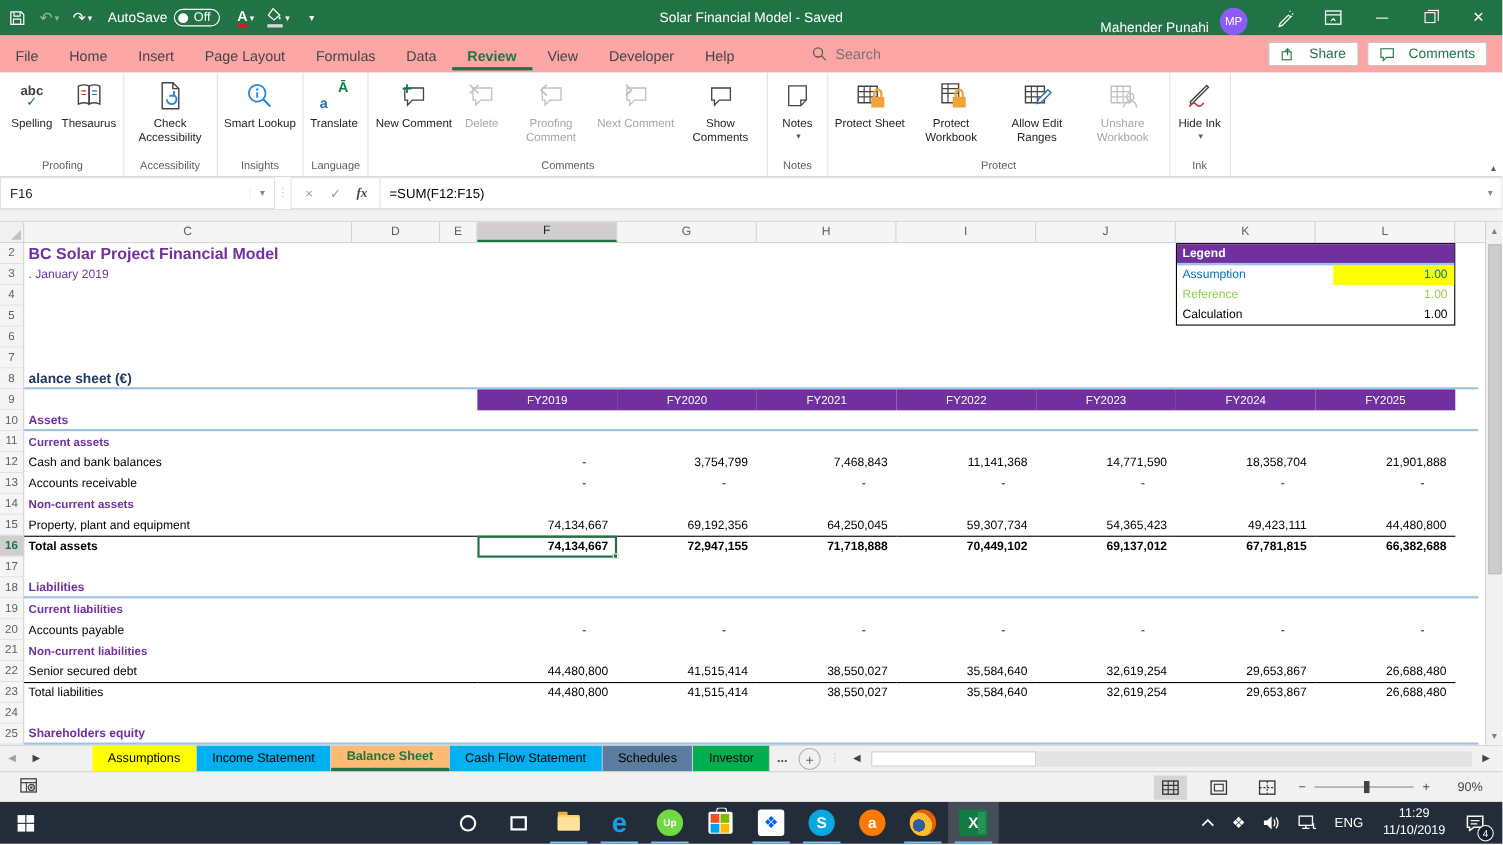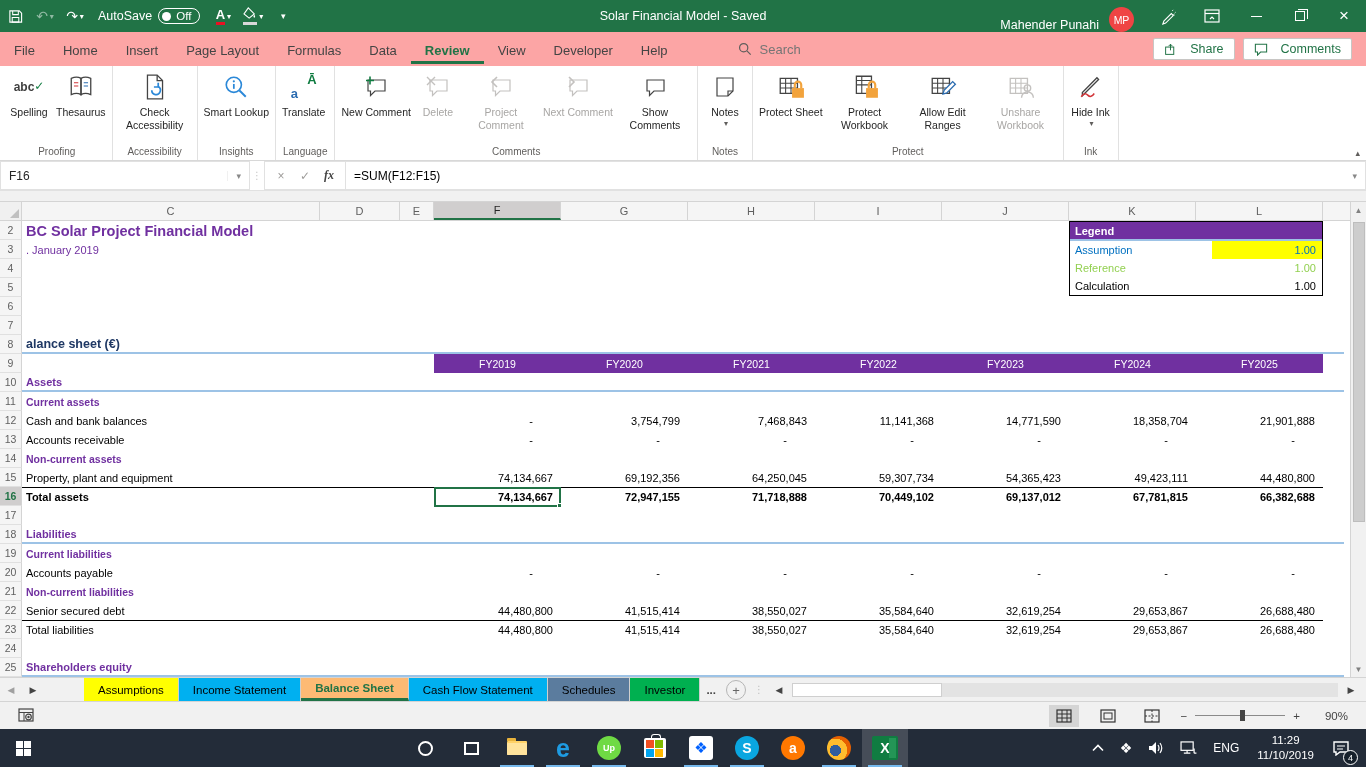--- a/index.html
+++ b/index.html
@@ -12,21 +12,21 @@
   .qbtn.dis { opacity:.5; }
   .ddm { font-size:8px; margin-left:2px; }
   .autosave { display:flex; align-items:center; gap:6px; margin:0 8px; font-size:12.5px; }
   .pill { border:1px solid #fff; border-radius:9px; padding:1px 8px 1px 3px; display:flex; align-items:center; gap:5px; font-size:11.5px; }
   .pill .dot { width:9px; height:9px; background:#fff; border-radius:50%; display:inline-block; }
   .fontA { font-weight:bold; font-size:13px; border-bottom:3px solid #e81123; line-height:1; padding-bottom:1px; }
   .fillI { border-bottom:3px solid #d8d8d8; line-height:1; padding-bottom:1px; }
   .wtitle { position:absolute; left:0; right:0; text-align:center; font-size:12.5px; pointer-events:none; }
   .tright { margin-left:auto; display:flex; align-items:flex-end; height:100%; }
   .uname { font-size:12.5px; margin-right:10px; }
-  .avatar { width:25px; height:25px; border-radius:50%; background:#ef4444; color:#fff; font-size:10.5px; display:flex; align-items:center; justify-content:center; margin-right:12px; }
+  .avatar { width:25px; height:25px; border-radius:50%; background:#8b5cf6; color:#fff; font-size:10.5px; display:flex; align-items:center; justify-content:center; margin-right:12px; }
   .winbtn { width:44px; height:32px; display:flex; align-items:center; justify-content:center; font-size:15px; }
   .restoreG { width:10px; height:10px; border:1px solid #fff; position:relative; }
   .restoreG:before { content:""; position:absolute; left:2px; top:-3px; width:9px; height:9px; border:1px solid #fff; border-left:none; border-bottom:none; }
   .minG { width:11px; height:1px; background:#fff; display:inline-block; }
 
   
   .menubar { height:34px; background:#fca5a5; display:flex; align-items:center; font-size:13px; color:#444; }
   .mtab { padding:8px 14px 6px; cursor:default; }
   .mtab.active { color:#217346; font-weight:bold; border-bottom:3px solid #217346; padding-bottom:3px; }
   .searchwrap { display:flex; align-items:center; gap:8px; margin-left:56px; color:#605e5c; flex:1; }
@@ -37,21 +37,21 @@
   
   .ribbon { height:95px; background:#fff; border-bottom:1px solid #d8d8d8; display:flex; padding-left:2px; position:relative; }
   .rgroup { display:flex; flex-direction:column; border-right:1px solid #e1e1e1; padding:0 3px; }
   .rbuttons { flex:1; display:flex; align-items:stretch; }
   .rbtn { min-width:48px; max-width:78px; padding:5px 3px 1px; display:flex; flex-direction:column; align-items:center; font-size:10.5px; color:#262626; text-align:center; line-height:1.2; }
   .rbtn .ricon { height:32px; display:flex; align-items:center; justify-content:center; margin-bottom:3px; }
   .rbtn.disabled { color:#a8a6a4; }
   .rbtn.disabled svg * { stroke:#c3c1bf !important; fill-opacity:.4; }
   .rgname { font-size:10px; color:#605e5c; text-align:center; padding:1px 4px 3px; }
   .collapse-ribbon { position:absolute; right:6px; bottom:2px; color:#605e5c; font-size:9px; }
-  .spellart { display:flex; flex-direction:row; align-items:center; line-height:1; }
+  .spellart { display:flex; flex-direction:column; align-items:center; line-height:1; }
   .spellart .abc { font-weight:bold; font-size:12px; color:#404040; }
   .spellart .chk { color:#107C41; font-size:12px; margin-top:-2px; }
   .translateart { position:relative; width:26px; height:26px; }
   .translateart .ja { position:absolute; right:0; top:-2px; color:#107C41; font-weight:bold; font-size:13px; }
   .translateart .en { position:absolute; left:0; bottom:-2px; color:#2b6cb0; font-weight:bold; font-size:13px; }
 
   
   .fbar { height:30px; background:#fff; display:flex; align-items:stretch; border-bottom:1px solid #e1e1e1; }
   .namebox { width:250px; border:1px solid #e1e1e1; display:flex; align-items:center; font-size:12px; color:#262626; padding-left:8px; }
   .namebox .dd { margin-left:auto; color:#888; font-size:9px; padding:0 8px; border-left:1px solid #f0f0f0; }
@@ -347,21 +347,21 @@
           </div>
           <div>Delete</div>
         </div>
         <div class="rbtn disabled">
           <div class="ricon">
             <svg width="26" height="24" viewBox="0 0 26 24">
               <path d="M5 5 h17 v11 h-10 l-4.5 4.5 v-4.5 H5z" fill="none" stroke="#444" stroke-width="1.2"></path>
               <path d="M9 2 L4 7 l5 5" fill="none" stroke="#999" stroke-width="1.6"></path>
             </svg>
           </div>
-          <div>Project Comment</div>
+          <div>Proofing Comment</div>
         </div>
         <div class="rbtn disabled">
           <div class="ricon">
             <svg width="26" height="24" viewBox="0 0 26 24">
               <path d="M5 5 h17 v11 h-10 l-4.5 4.5 v-4.5 H5z" fill="none" stroke="#444" stroke-width="1.2"></path>
               <path d="M4 2 l5 5 -5 5" fill="none" stroke="#999" stroke-width="1.6"></path>
             </svg>
           </div>
           <div>Next Comment</div>
         </div>

